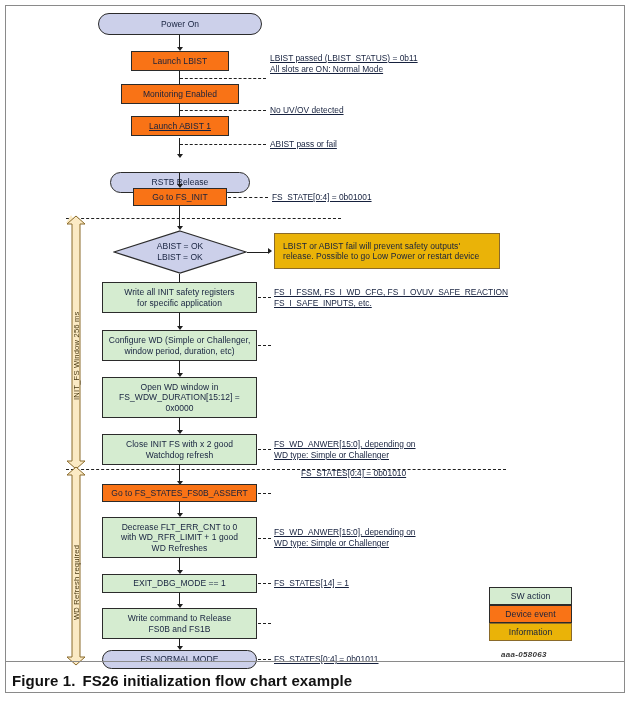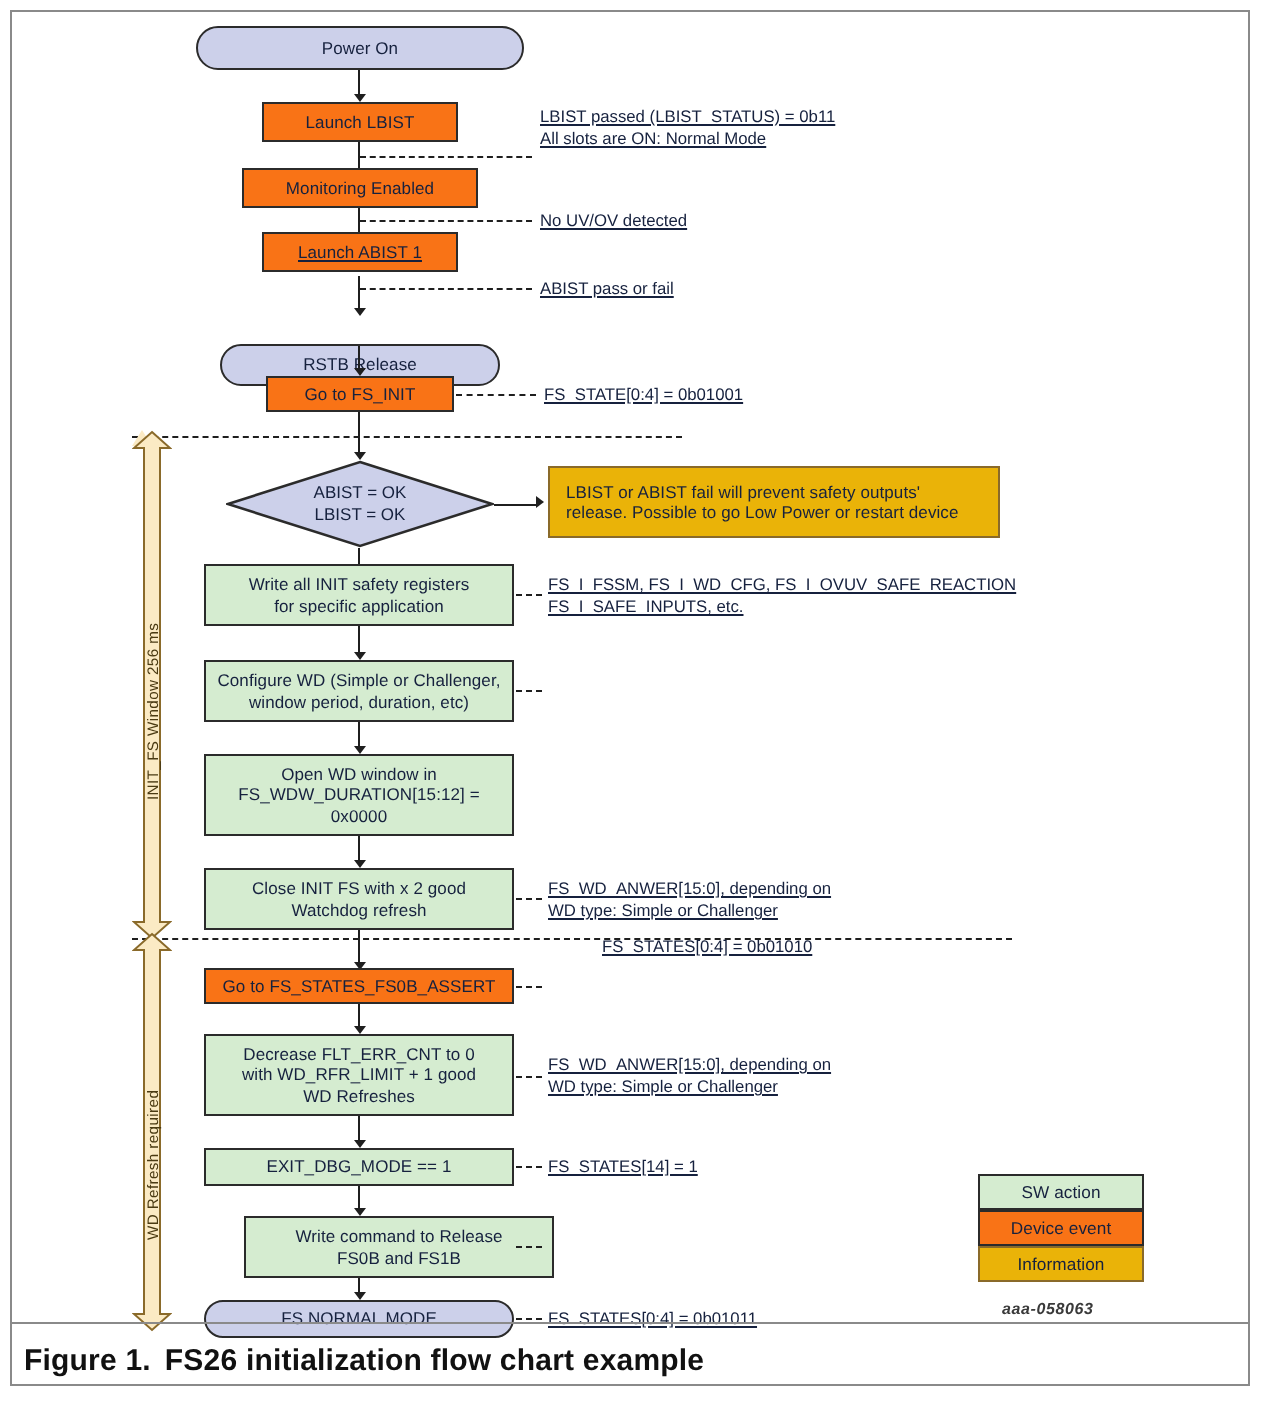--- a/index.html
+++ b/index.html
@@ -162,21 +162,21 @@
   <div class="vline" style="left:179.4px;top:558px;height:14px;"></div>
   <div class="arrowhead" style="left:176.8px;top:570px;"></div>
 
   <div class="node n-sw" style="left:102px;top:574px;width:155px;height:19px;">EXIT_DBG_MODE == 1</div>
   <div class="dash" style="left:258px;top:583px;width:13px;"></div>
   <div class="note" style="left:274px;top:578px;width:200px;">FS_STATES[14] = 1</div>
 
   <div class="vline" style="left:179.4px;top:593px;height:13px;"></div>
   <div class="arrowhead" style="left:176.8px;top:604px;"></div>
 
-  <div class="node n-sw" style="left:102px;top:608px;width:155px;height:31px;white-space:pre-line;margin-left:20px;">Write command to Release
+  <div class="node n-sw" style="left:102px;top:608px;width:155px;height:31px;white-space:pre-line;">Write command to Release
 FS0B and FS1B</div>
   <div class="dash" style="left:258px;top:623px;width:13px;"></div>
 
   <div class="vline" style="left:179.4px;top:639px;height:9px;"></div>
   <div class="arrowhead" style="left:176.8px;top:646px;"></div>
 
   <div class="node n-term" style="left:102px;top:650px;width:155px;height:19px;">FS NORMAL MODE</div>
   <div class="dash" style="left:258px;top:659px;width:13px;"></div>
   <div class="note" style="left:274px;top:654px;width:220px;">FS_STATES[0:4] = 0b01011</div>
 

